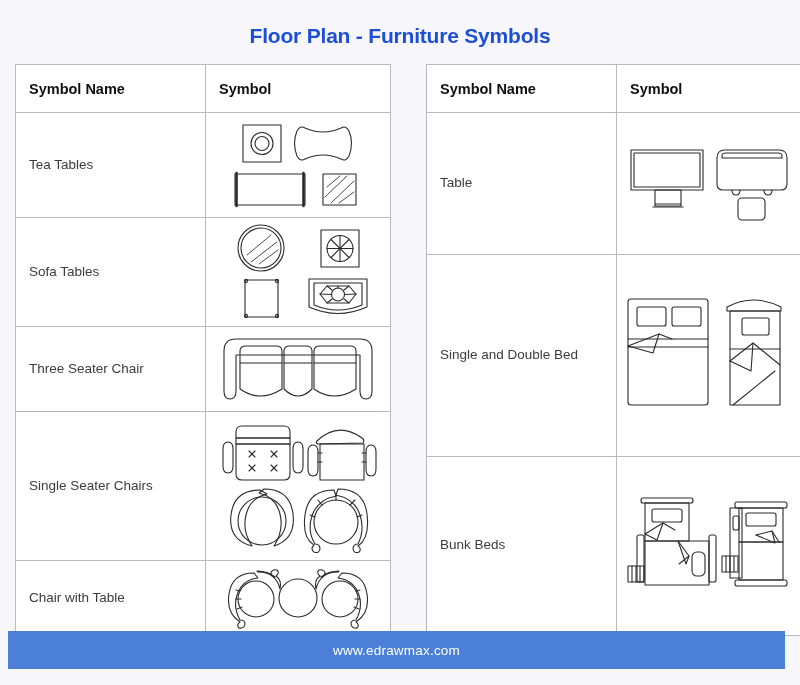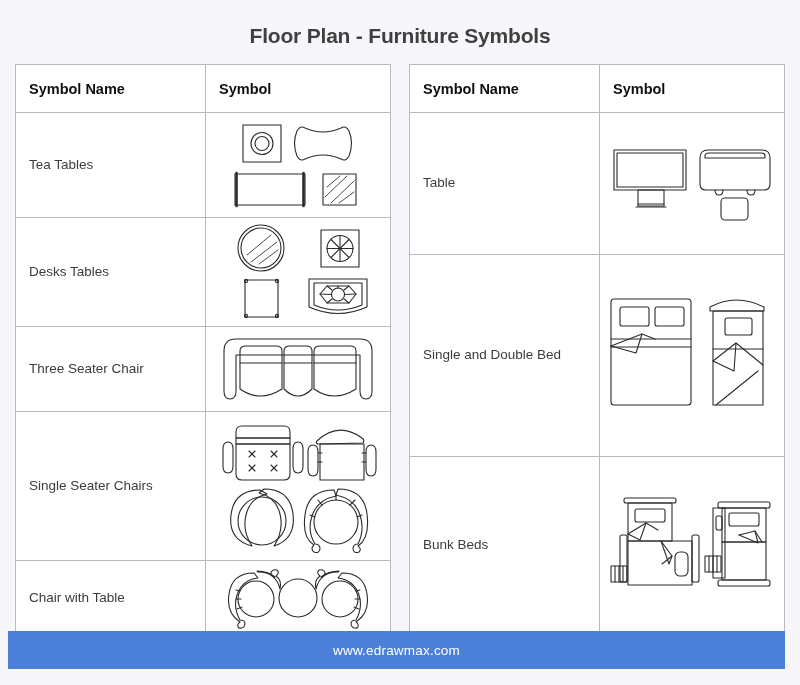--- a/index.html
+++ b/index.html
@@ -7,28 +7,28 @@
     width: 800px; height: 685px;
     background: #f7f7fb;
     font-family: "Liberation Sans", sans-serif;
     overflow: hidden;
     position: relative;
   }
   .page-title {
     text-align: center;
     font-size: 21px;
     font-weight: bold;
-    color: #404040;
+    color: #1d4ed8;
     letter-spacing: -0.2px;
     padding-top: 24px;
     padding-bottom: 16px;
   }
   .tables-wrap {
     display: flex;
-    gap: 18px;
+    gap: 35px;
     padding: 0 15px;
   }
   table.symbol-table {
     border-collapse: collapse;
     background: #ffffff;
     table-layout: fixed;
     width: 375px;
   }
   table.symbol-table td, table.symbol-table th {
     border: 1px solid #b9b9c2;
@@ -133,21 +133,21 @@
                 <line class="thin" x1="118" y1="84" x2="141" y2="62"></line>
                 <line class="thin" x1="114" y1="68" x2="127" y2="57"></line>
                 <line class="thin" x1="126" y1="84" x2="141" y2="73"></line>
               </g>
             </svg>
           </div>
         </td>
       </tr>
 
       <tr style="height:103px">
-        <td class="name-cell">Desks Tables</td>
+        <td class="name-cell">Sofa Tables</td>
         <td class="sym-cell">
           <div class="sym-holder">
             <svg class="furn" width="170" height="96" viewBox="0 0 170 96">
               <g>
                 <circle cx="48" cy="24" r="23"></circle>
                 <circle cx="48" cy="24" r="20"></circle>
                 <line class="thin" x1="34" y1="31" x2="58" y2="11"></line>
                 <line class="thin" x1="38" y1="38" x2="64" y2="18"></line>
                 <line class="thin" x1="46" y1="40" x2="65" y2="26"></line>
               </g>

